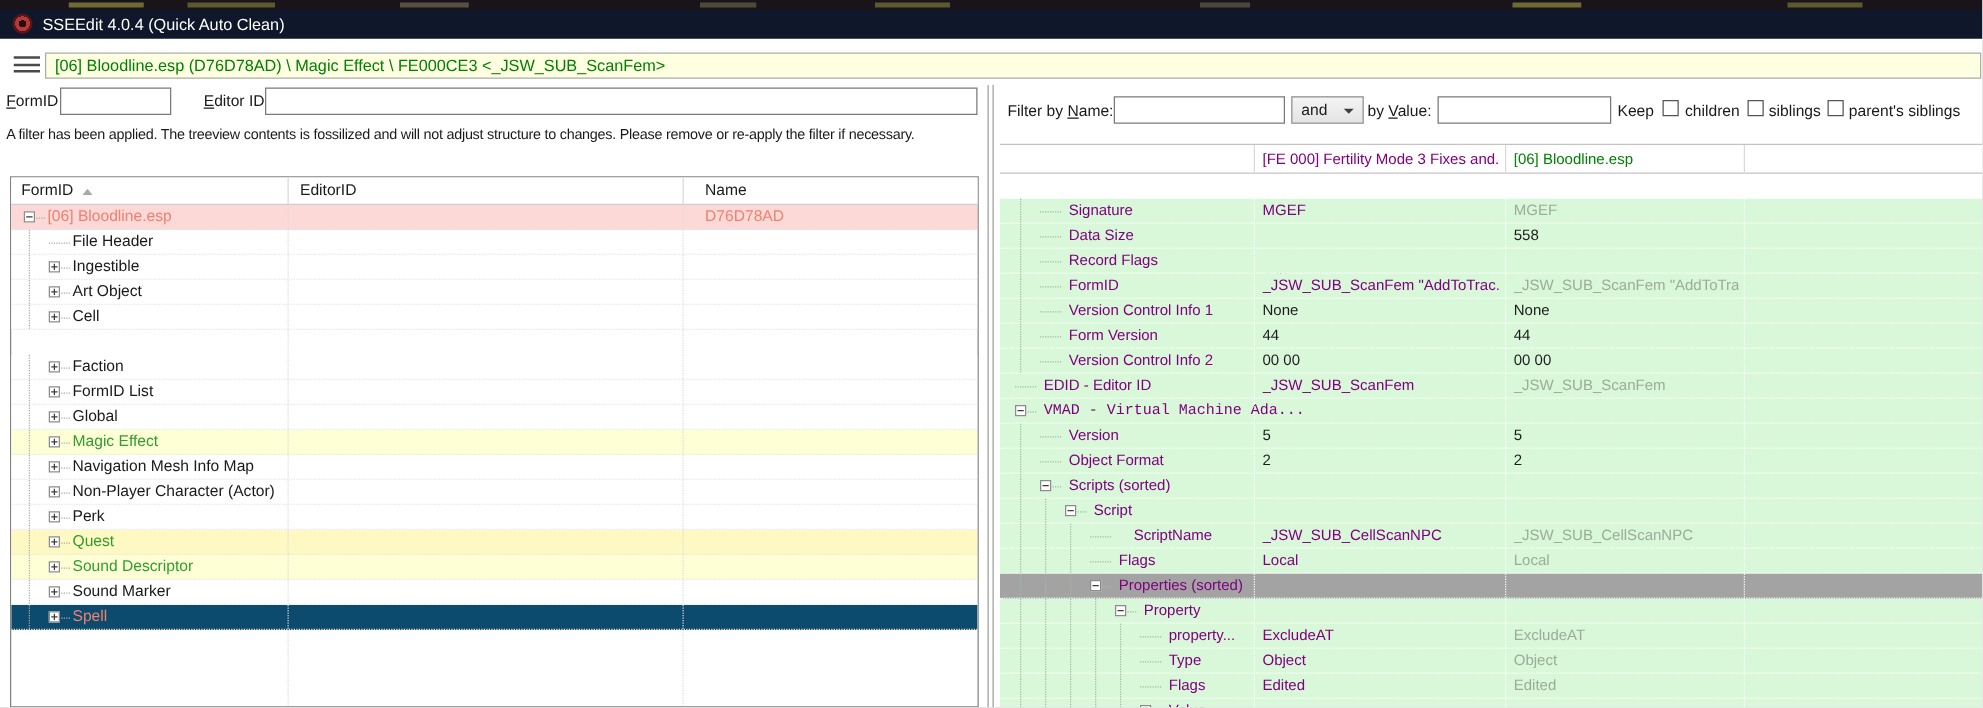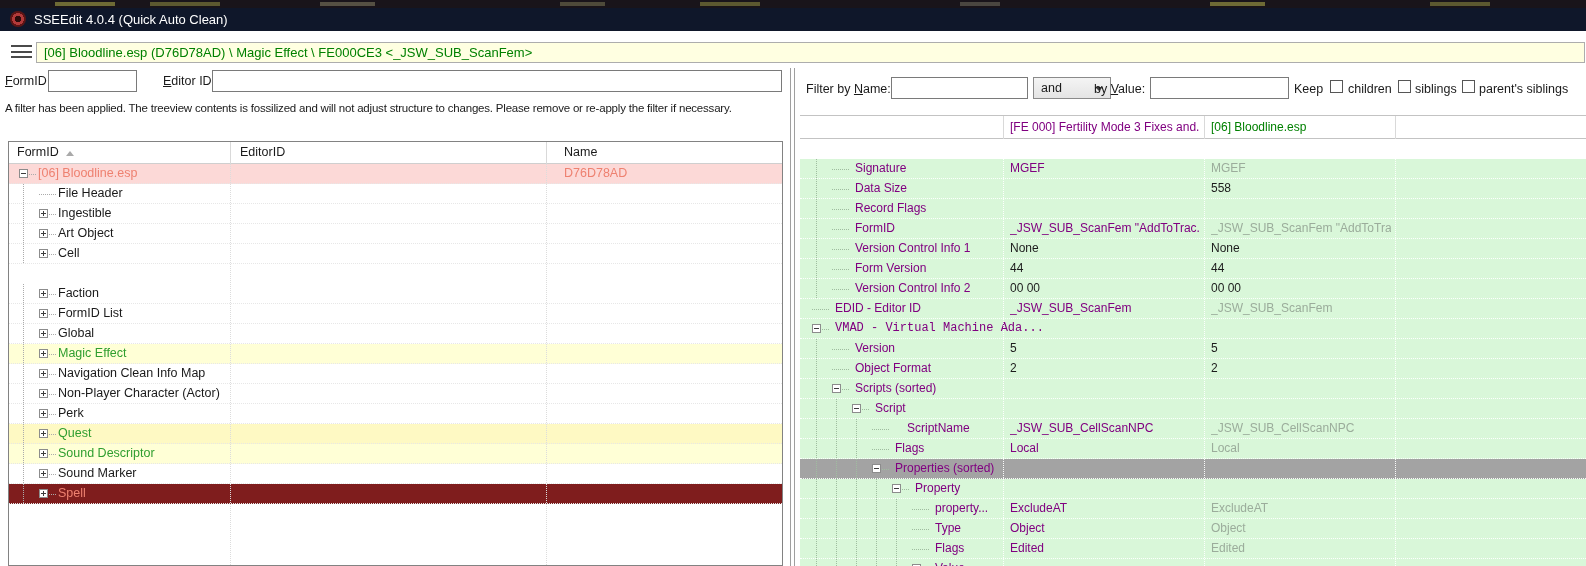--- a/index.html
+++ b/index.html
@@ -40,21 +40,21 @@
   .col-overlay { position:absolute; top:22px; bottom:0; width:1px; border-left:1px dotted #dcdcdc; pointer-events:none; }
   
   .exp { position:absolute; top:5px; width:9px; height:9px; border:1px solid #8c8c8c; background:#fff; cursor:pointer; }
   .exp::before { content:""; position:absolute; left:1px; right:1px; top:3px; height:1px; background:#3c3c3c; }
   .exp.plus::after { content:""; position:absolute; top:1px; bottom:1px; left:3px; width:1px; background:#3c3c3c; }
   .vguide { position:absolute; top:0; bottom:0; border-left:1px dotted #ababab; }
   .leader { position:absolute; top:10px; border-top:1px dotted #ababab; }
   
   .split { position:absolute; top:68px; bottom:0; width:1px; background:#9f9f9f; }
   
-  .combo { position:absolute; left:1033px; top:77px; width:78px; height:22px; border:1px solid #8a8a8a;
+  .combo { position:absolute; left:1033px; top:77px; width:58px; height:22px; border:1px solid #8a8a8a;
     background:linear-gradient(#f4f4f4,#e4e4e4); line-height:20px; padding-left:7px; cursor:pointer; }
   .combo .chev { position:absolute; right:7px; top:9px; width:0; height:0; border-left:4px solid transparent; border-right:4px solid transparent; border-top:4px solid #3f3f3f; }
   .checkbox { position:absolute; width:13px; height:13px; border:1px solid #565656; background:#fff; cursor:pointer; }
   
   .right-table { position:absolute; left:800px; top:115px; width:786px; height:451px; background:#fff; border-top:1px solid #c3c3c3; }
   .rt-header { position:absolute; left:0; top:0; right:0; height:23px; background:#fff; border-bottom:1px solid #c3c3c3; font-size:12px; }
   .rt-header .hcell { position:absolute; top:0; height:23px; line-height:22px; white-space:nowrap; overflow:hidden; cursor:pointer; }
   .rt-rows { position:absolute; left:0; top:23px; right:0; bottom:0; overflow:hidden; }
   .rrow { position:absolute; left:0; width:100%; height:20px; border-bottom:1px dotted rgba(255,255,255,0.95); font-size:12px; cursor:default; }
   .rrow .rlab { position:absolute; top:0; line-height:19px; white-space:nowrap; }
@@ -158,21 +158,21 @@
         <div class="lrow" style="top: 180px; background: rgb(255, 255, 214);">
           <i class="vguide" style="left: 14px;"></i>
           <span class="exp plus" style="left: 30px;"></span>
           <span class="leader" style="left: 40px; width: 7px;"></span>
           <span class="ltxt" style="left: 49px; color: rgb(47, 158, 47);">Magic Effect</span>
         </div>
         <div class="lrow" style="top: 200px; background: rgb(255, 255, 255);">
           <i class="vguide" style="left: 14px;"></i>
           <span class="exp plus" style="left: 30px;"></span>
           <span class="leader" style="left: 40px; width: 7px;"></span>
-          <span class="ltxt" style="left: 49px; color: rgb(26, 26, 26);">Navigation Clean Info Map</span>
+          <span class="ltxt" style="left: 49px; color: rgb(26, 26, 26);">Navigation Mesh Info Map</span>
         </div>
         <div class="lrow" style="top: 220px; background: rgb(255, 255, 255);">
           <i class="vguide" style="left: 14px;"></i>
           <span class="exp plus" style="left: 30px;"></span>
           <span class="leader" style="left: 40px; width: 7px;"></span>
           <span class="ltxt" style="left: 49px; color: rgb(26, 26, 26);">Non-Player Character (Actor)</span>
         </div>
         <div class="lrow" style="top: 240px; background: rgb(255, 255, 255);">
           <i class="vguide" style="left: 14px;"></i>
           <span class="exp plus" style="left: 30px;"></span>
@@ -190,21 +190,21 @@
           <span class="exp plus" style="left: 30px;"></span>
           <span class="leader" style="left: 40px; width: 7px;"></span>
           <span class="ltxt" style="left: 49px; color: rgb(47, 158, 47);">Sound Descriptor</span>
         </div>
         <div class="lrow" style="top: 300px; background: rgb(255, 255, 255);">
           <i class="vguide" style="left: 14px;"></i>
           <span class="exp plus" style="left: 30px;"></span>
           <span class="leader" style="left: 40px; width: 7px;"></span>
           <span class="ltxt" style="left: 49px; color: rgb(26, 26, 26);">Sound Marker</span>
         </div>
-        <div class="lrow" style="top: 320px; background: #7f1d1d; text-decoration: underline;">
+        <div class="lrow" style="top: 320px; background: #0c4a6e; text-decoration: underline;">
           <i class="vguide" style="left: 14px;"></i>
           <span class="exp plus" style="left: 30px;"></span>
           <span class="leader" style="left: 40px; width: 7px;"></span>
           <span class="ltxt" style="left: 49px; color: rgb(238, 129, 112);">Spell</span>
         </div>
       </div>
     <span class="col-overlay" style="left:221px;"></span>
     <span class="col-overlay" style="left:537px;"></span>
   </div>
 

